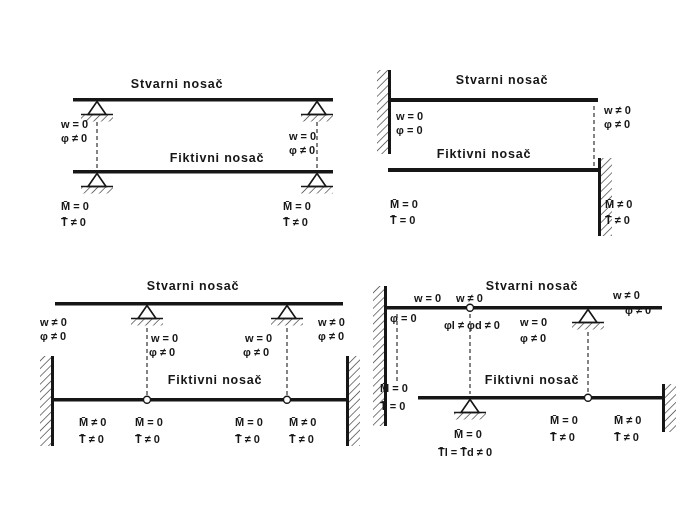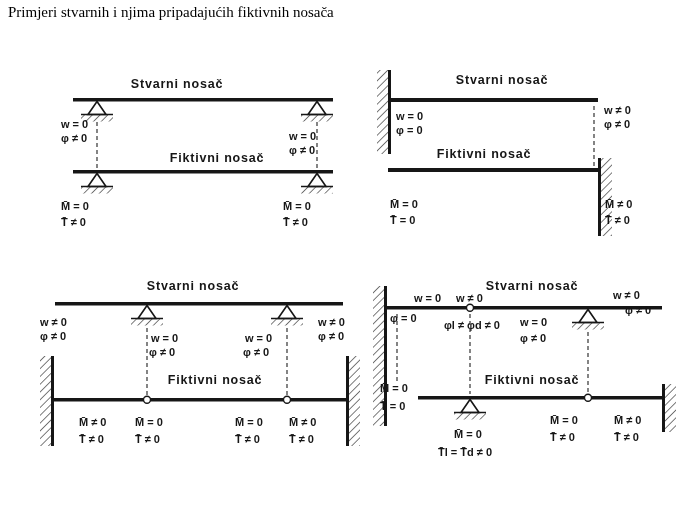--- a/index.html
+++ b/index.html
@@ -15,21 +15,20 @@
   .gline{stroke:#161616;stroke-width:1.5}
   .dash{stroke:#333;stroke-width:1.2;stroke-dasharray:4 3;fill:none}
   .hinge{fill:#fff;stroke:#161616;stroke-width:1.4}
   .wall{fill:#161616}
 </style>
 </head>
 <body>
 
 <div class="page">
 
-  <div class="title">Primjeri stvarnih i njima pripadajućih fiktivnih nosača</div>
 
   <svg class="quad" style="left:55px;top:66px" width="300" height="180" viewBox="0 0 300 180">
     <defs>
       <pattern id="h1" width="5.5" height="5.5" patternUnits="userSpaceOnUse" patternTransform="rotate(45)">
         <line x1="0" y1="0" x2="0" y2="5.5" stroke="#222" stroke-width="1.2"></line>
       </pattern>
     </defs>
 
     <text class="blabel" x="122" y="22" text-anchor="middle">Stvarni nosač</text>
 

